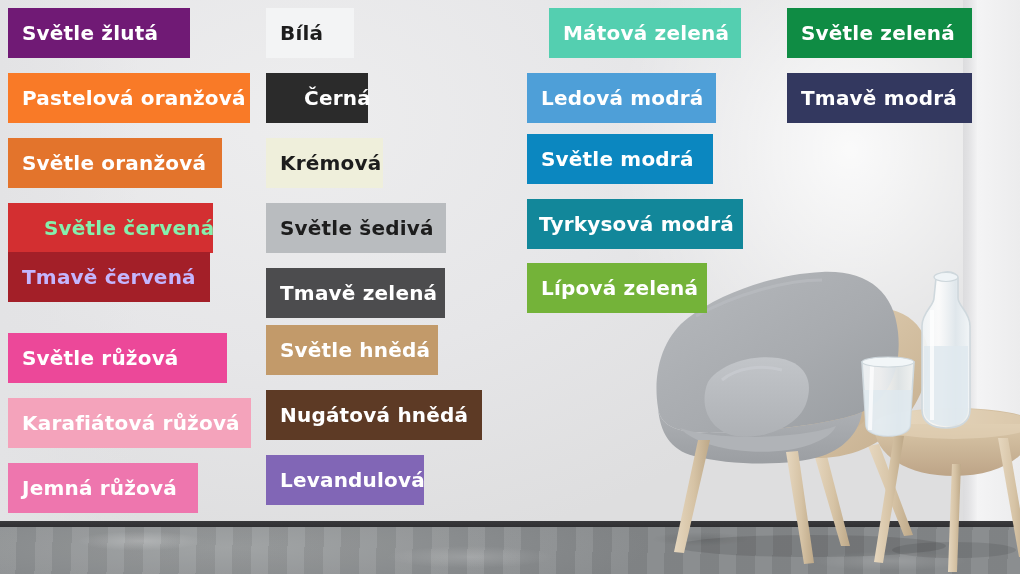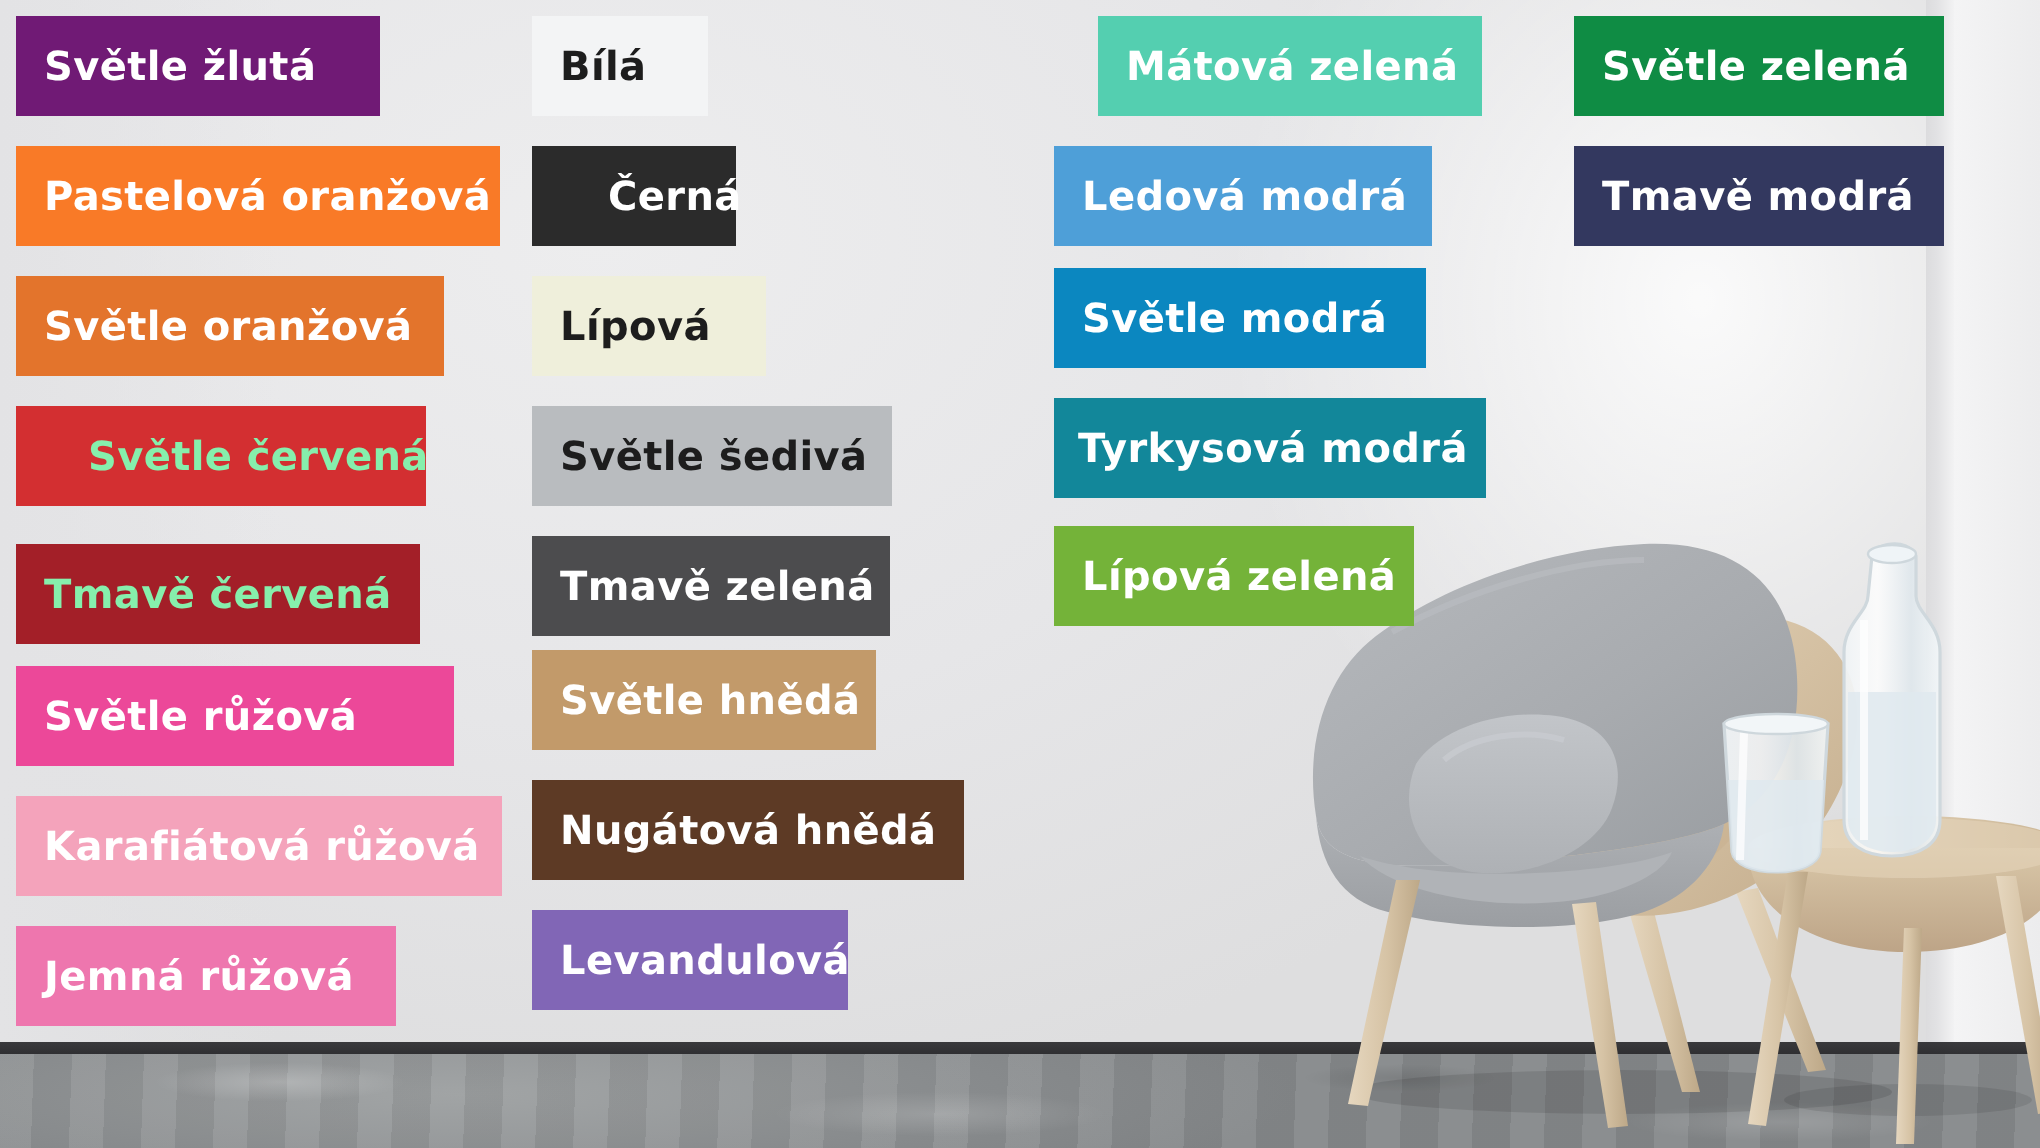--- a/index.html
+++ b/index.html
@@ -198,40 +198,40 @@
       </div>
       <div class="bar" style="left: 8px; top: 73px; width: 242px; background: rgb(249, 122, 39); color: rgb(255, 255, 255);">
         <span>Pastelová oranžová</span>
       </div>
       <div class="bar" style="left: 8px; top: 138px; width: 214px; background: rgb(227, 116, 44); color: rgb(255, 255, 255);">
         <span>Světle oranžová</span>
       </div>
       <div class="bar" style="left: 8px; top: 203px; width: 205px; background: rgb(211, 47, 49); color: #86efac; padding-left: 36px;">
         <span>Světle červená</span>
       </div>
-      <div class="bar" style="left: 8px; top: 272px; width: 202px; background: rgb(163, 31, 40); color: #86efac;">
+      <div class="bar" style="left: 8px; top: 252px; width: 202px; background: rgb(163, 31, 40); color: #c4b5fd;">
         <span>Tmavě červená</span>
       </div>
       <div class="bar" style="left: 8px; top: 333px; width: 219px; background: #ec4899; color: rgb(255, 255, 255);">
         <span>Světle růžová</span>
       </div>
       <div class="bar" style="left: 8px; top: 398px; width: 243px; background: rgb(244, 163, 187); color: rgb(255, 255, 255);">
         <span>Karafiátová růžová</span>
       </div>
       <div class="bar" style="left: 8px; top: 463px; width: 190px; background: rgb(238, 118, 174); color: rgb(255, 255, 255);">
         <span>Jemná růžová</span>
       </div>
       <div class="bar" style="left: 266px; top: 8px; width: 88px; background: rgb(243, 244, 245); color: rgb(29, 29, 29);">
         <span>Bílá</span>
       </div>
       <div class="bar" style="left: 266px; top: 73px; width: 102px; background: rgb(43, 43, 43); color: rgb(255, 255, 255); padding-left: 38px;">
         <span>Černá</span>
       </div>
       <div class="bar" style="left: 266px; top: 138px; width: 117px; background: rgb(239, 239, 219); color: rgb(29, 29, 29);">
-        <span>Lípová</span>
+        <span>Krémová</span>
       </div>
       <div class="bar" style="left: 266px; top: 203px; width: 180px; background: rgb(185, 188, 191); color: rgb(29, 29, 29);">
         <span>Světle šedivá</span>
       </div>
       <div class="bar" style="left: 266px; top: 268px; width: 179px; background: rgb(76, 76, 78); color: rgb(255, 255, 255);">
         <span>Tmavě zelená</span>
       </div>
       <div class="bar" style="left: 266px; top: 325px; width: 172px; background: rgb(194, 154, 106); color: rgb(255, 255, 255);">
         <span>Světle hnědá</span>
       </div>

